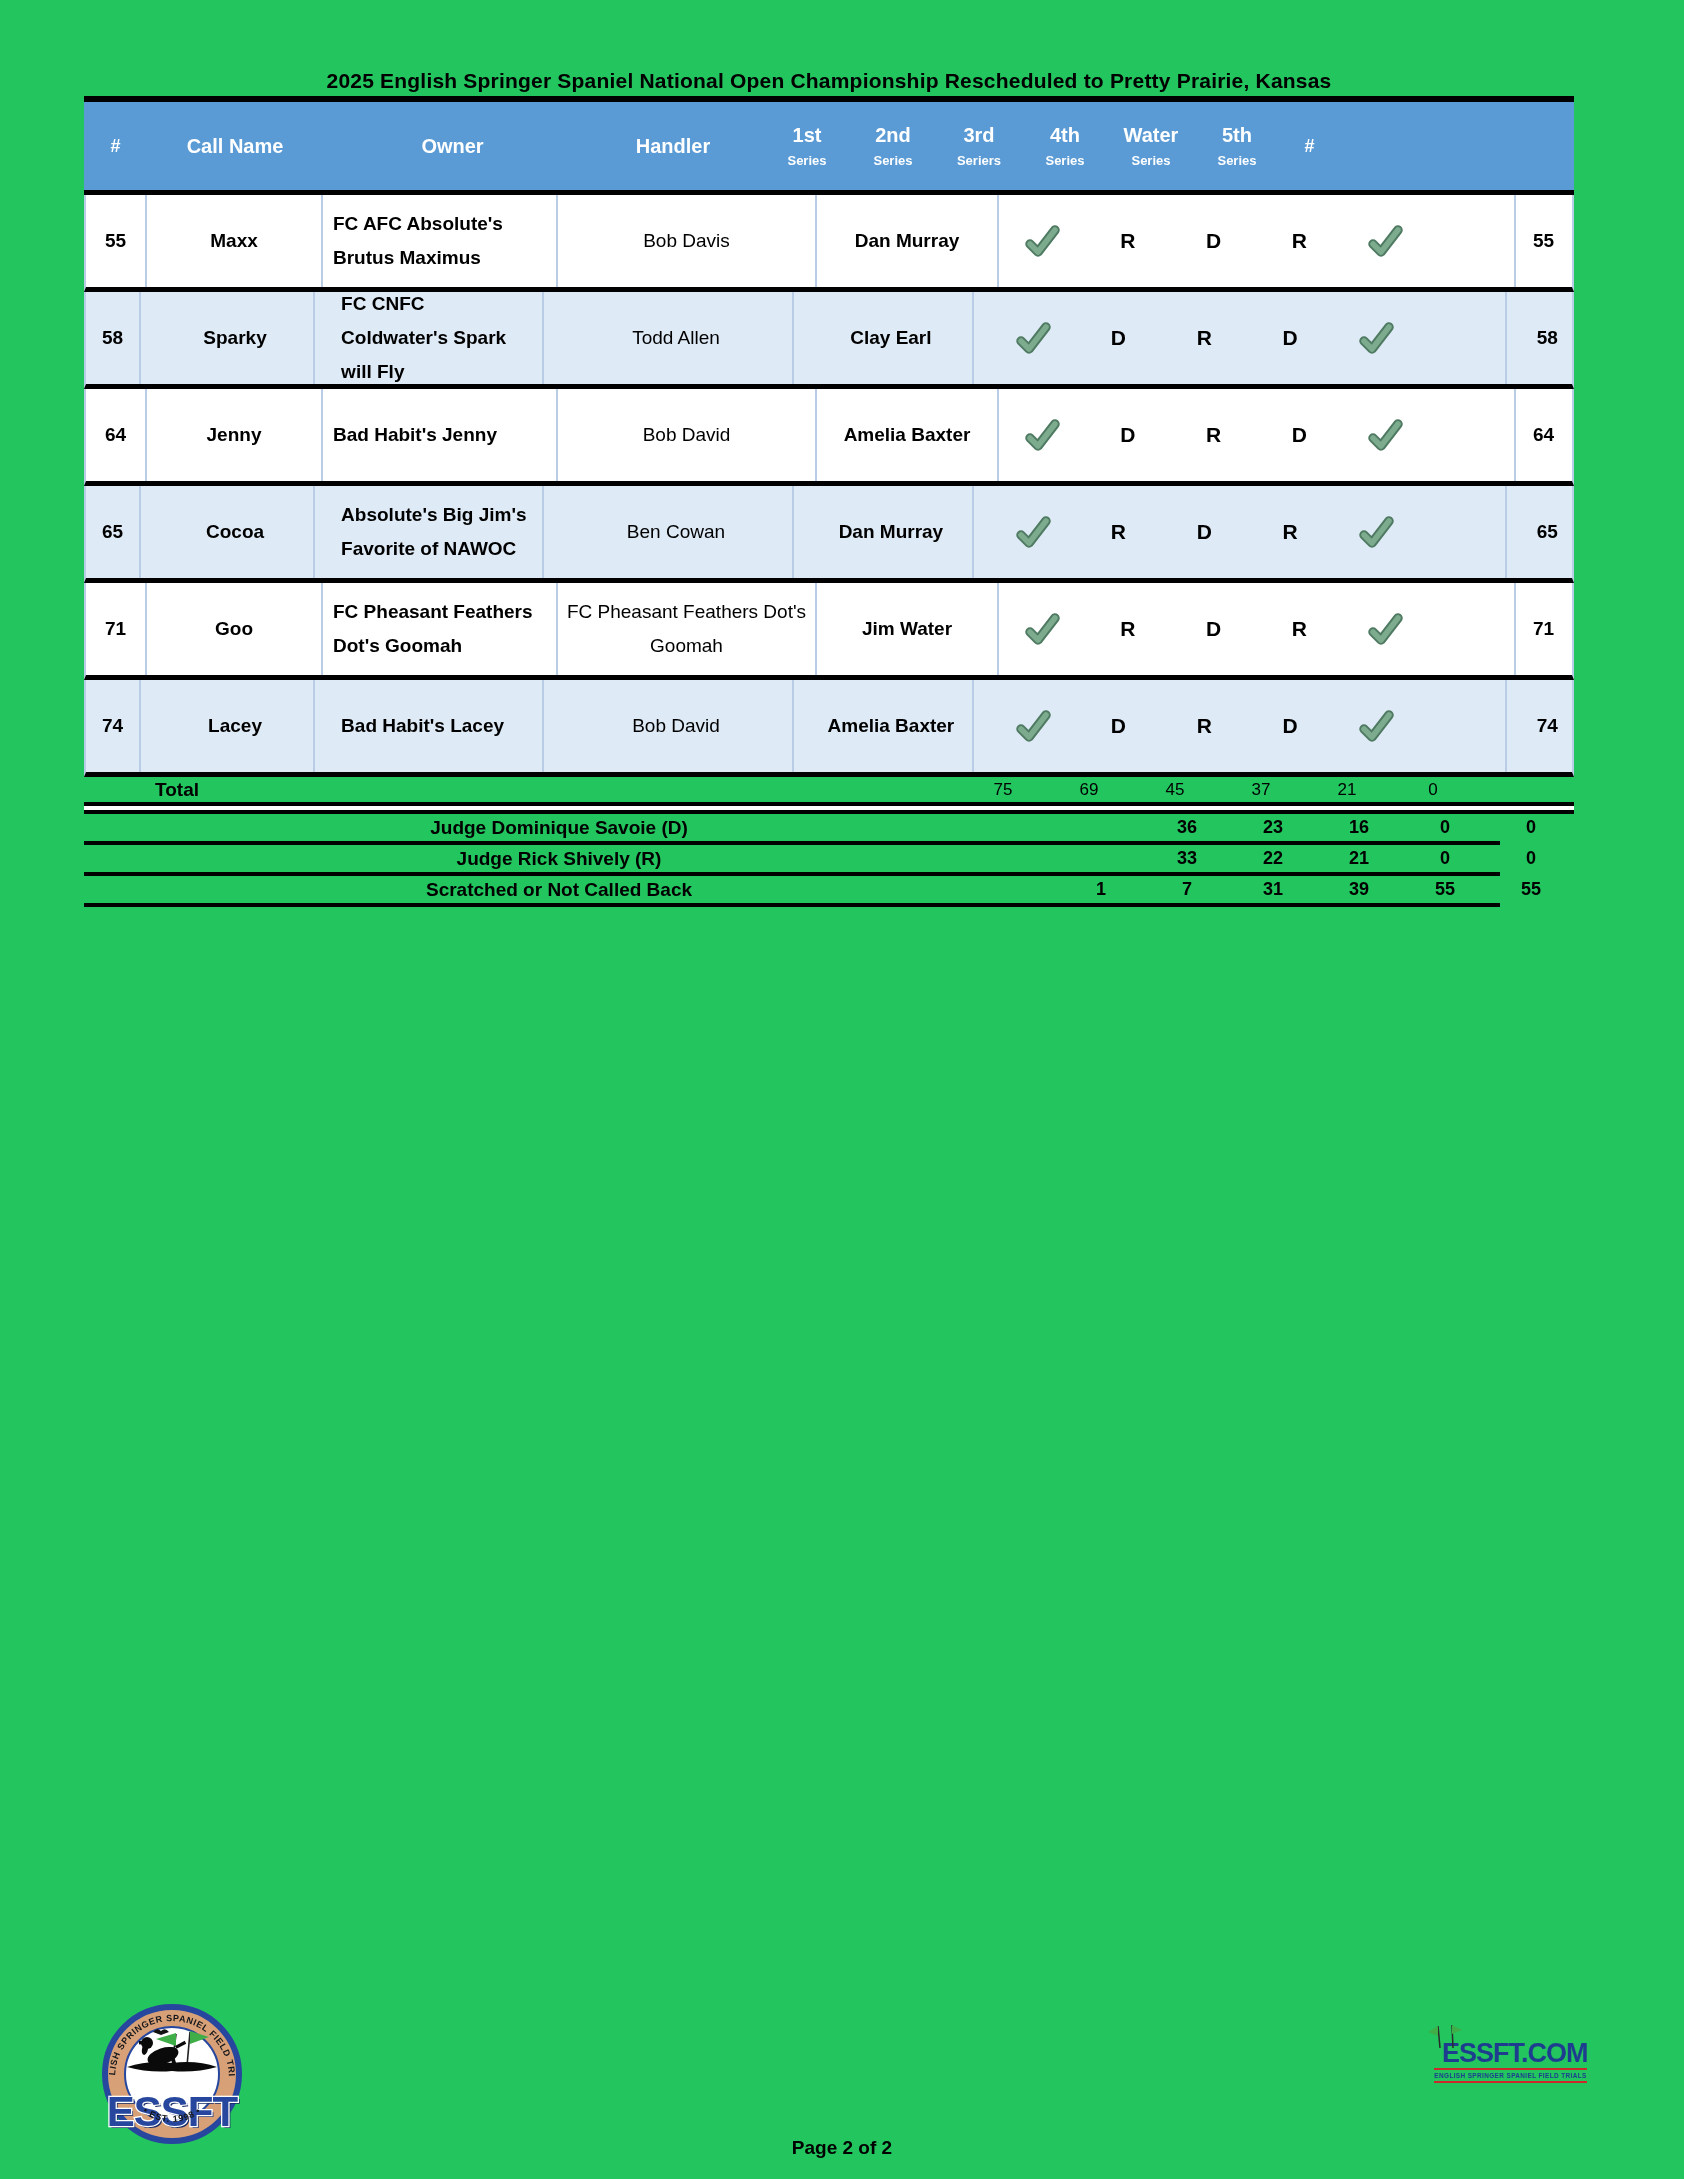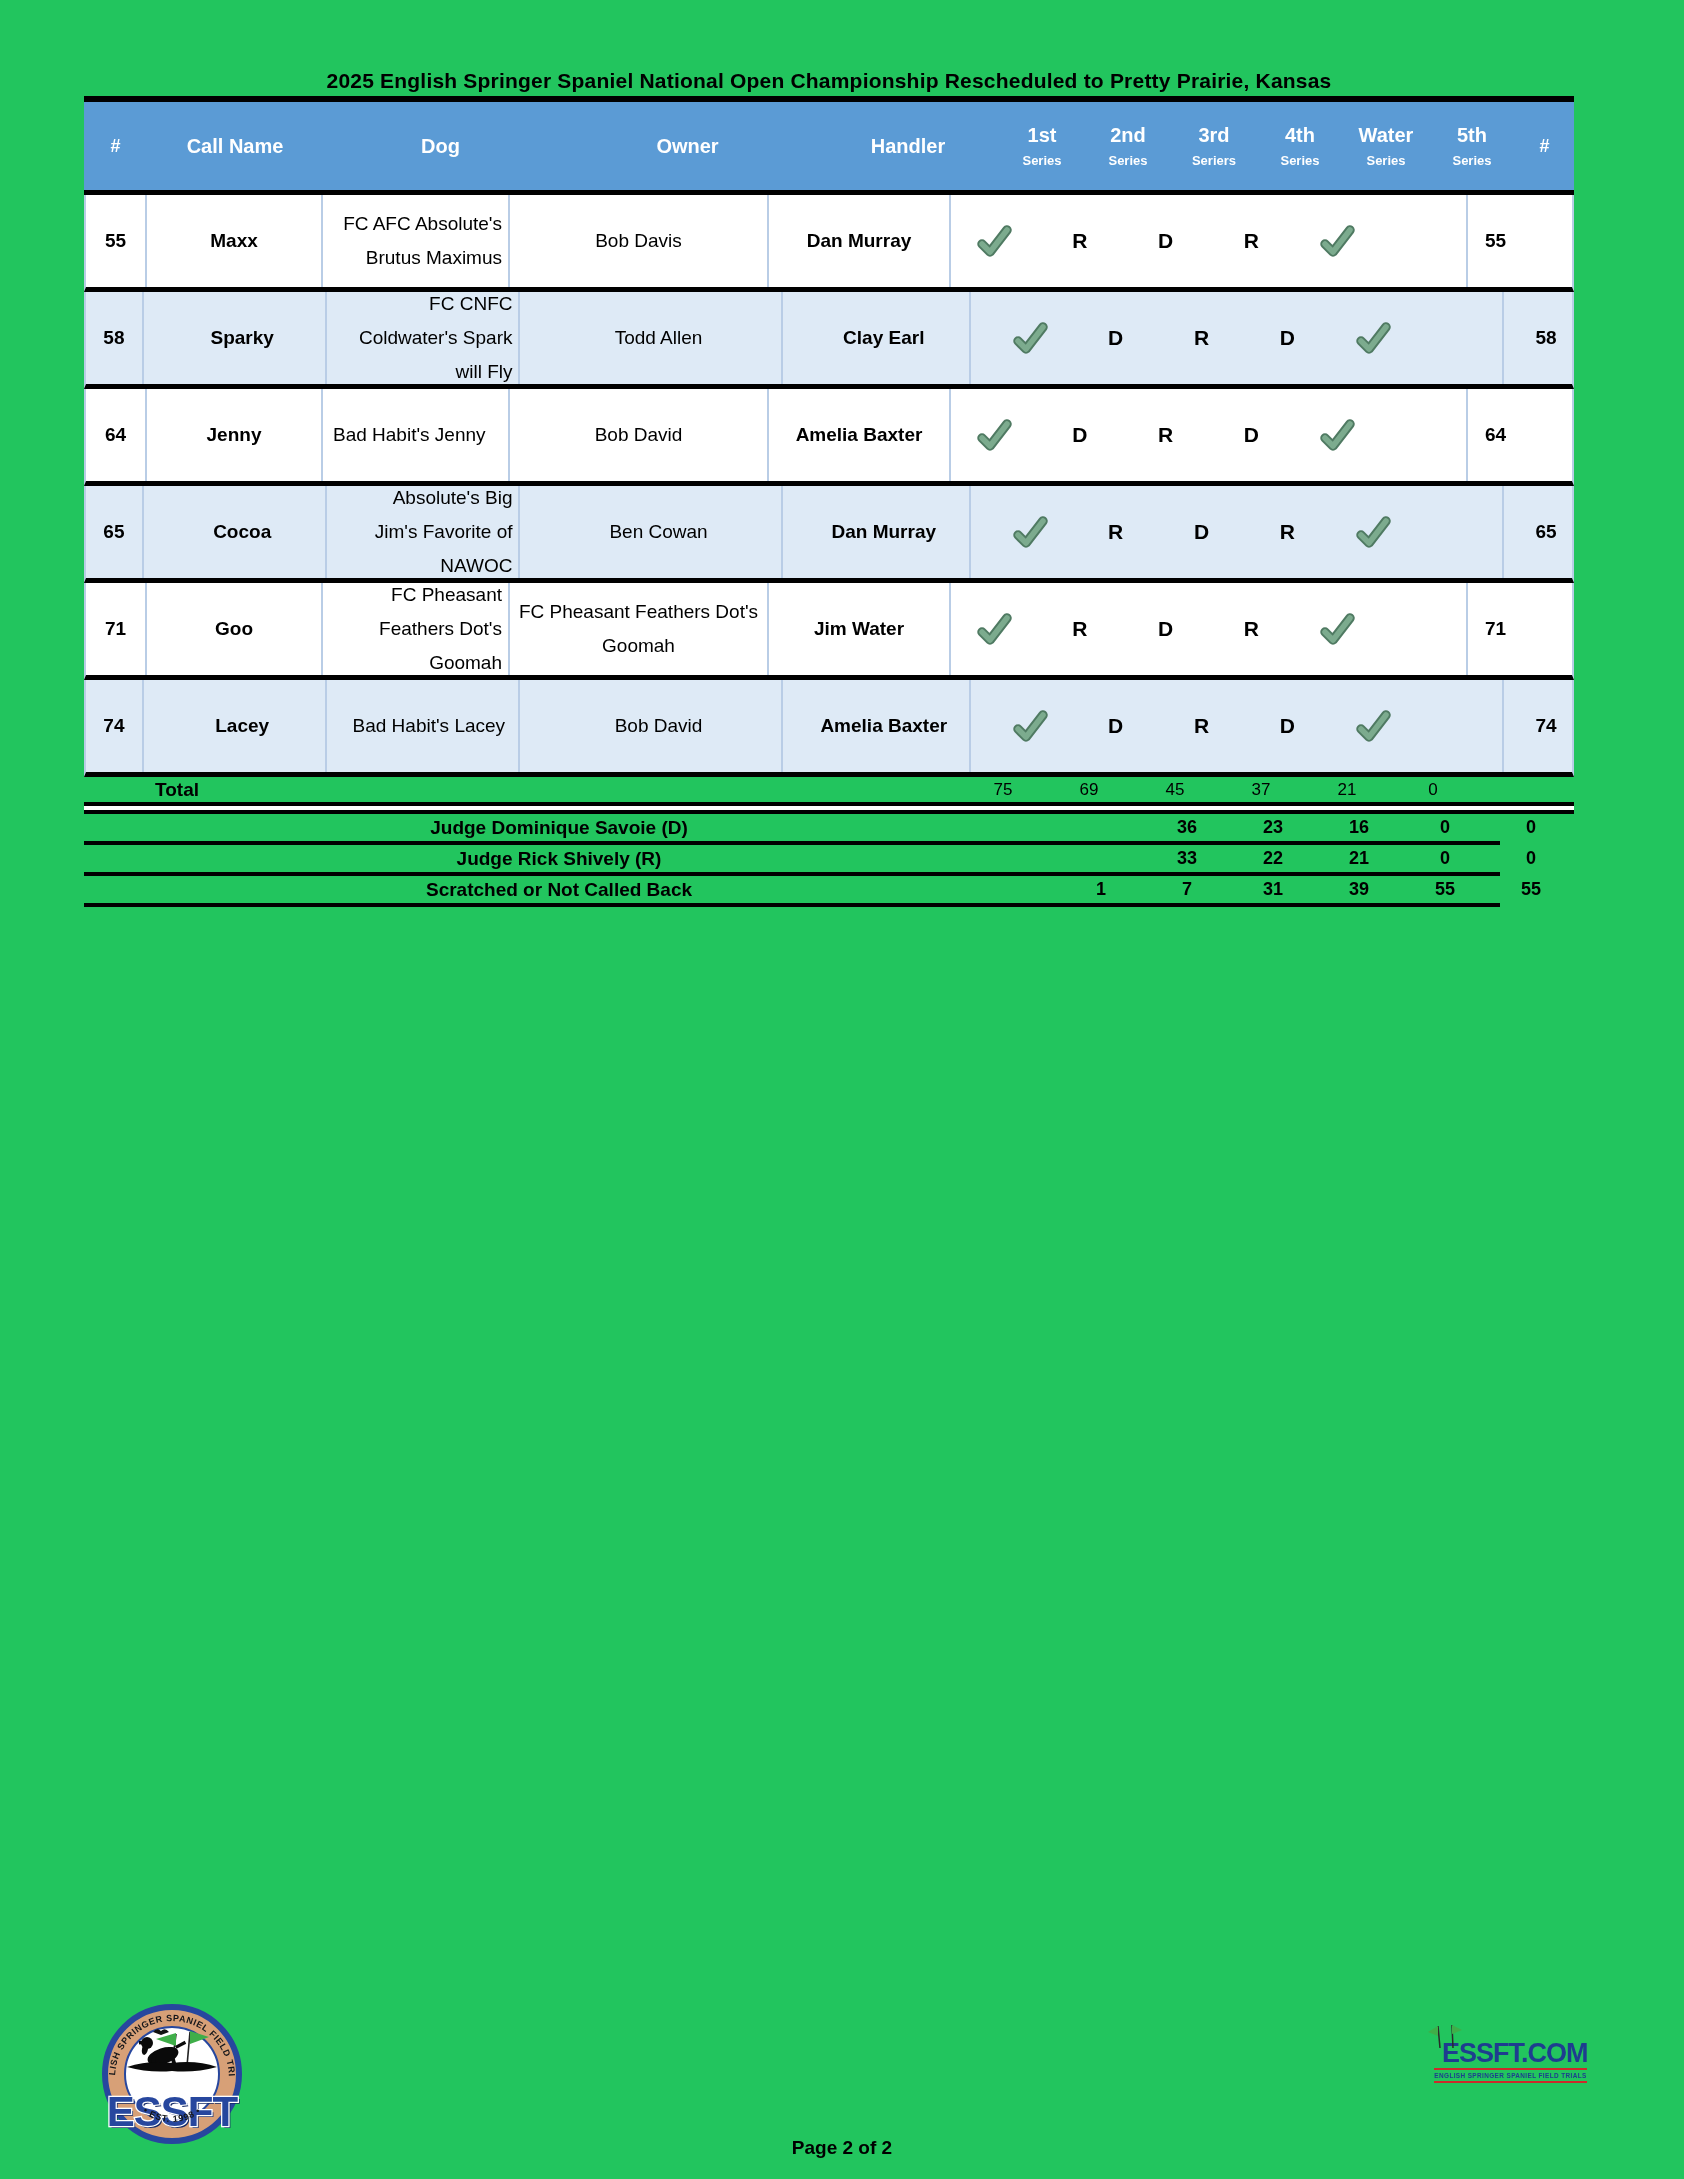--- a/index.html
+++ b/index.html
@@ -35,21 +35,21 @@
   .tbody .trow {
     display: flex; height: 97px; border-bottom: 5px solid #000;
     border-left: 2px solid #B9CDE6; border-right: 2px solid #B9CDE6;
     background: #fff; align-items: stretch;
   }
   .tbody .trow.shaded { background: #DEEAF6; gap: 16px; }
 
   .cell { display: flex; align-items: center; justify-content: center; font-size: 19px; border-right: 2px solid #B9CDE6; text-align: center; line-height: 1.8; }
   .c-num  { width: 61px; font-weight: bold; }
   .c-call { width: 176px; font-weight: bold; }
-  .c-dog  { width: 187px; justify-content: flex-start; text-align: right; padding-left: 10px; padding-right: 6px; }
+  .c-dog  { width: 235px; justify-content: flex-start; text-align: left; padding-left: 10px; padding-right: 6px; font-weight: bold; }
   .c-owner{ width: 259px; padding: 0 8px; }
   .c-handler{ width: 182px; font-weight: bold; }
   .series-block { width: 517px; display: flex; border-right: 2px solid #B9CDE6; }
   .scell { width: 86px; display: flex; align-items: center; justify-content: center; font-weight: bold; font-size: 21px; }
   .c-numr { width: 55px; font-weight: bold; border-right: none; }
 
   svg.check { width: 36px; height: 36px; }
 
   
   .sumrow { display: flex; align-items: center; gap: 24px; }
@@ -83,21 +83,20 @@
 
 <div class="page">
 
   <div class="doc-title">2025 English Springer Spaniel National Open Championship Rescheduled to Pretty Prairie, Kansas</div>
 
   <div class="results">
 
     <div class="thead">
       <div class="hcell hc-num">#</div>
       <div class="hcell hc-call">Call Name</div>
-      <div class="hcell hc-dog">Dog</div>
       <div class="hcell hc-owner">Owner</div>
       <div class="hcell hc-handler">Handler</div>
       <div class="hseries">
         <div class="hscell">
           <span class="top">1st</span>
           <span class="sub">Series</span>
         </div>
         <div class="hscell">
           <span class="top">2nd</span>
           <span class="sub">Series</span>

